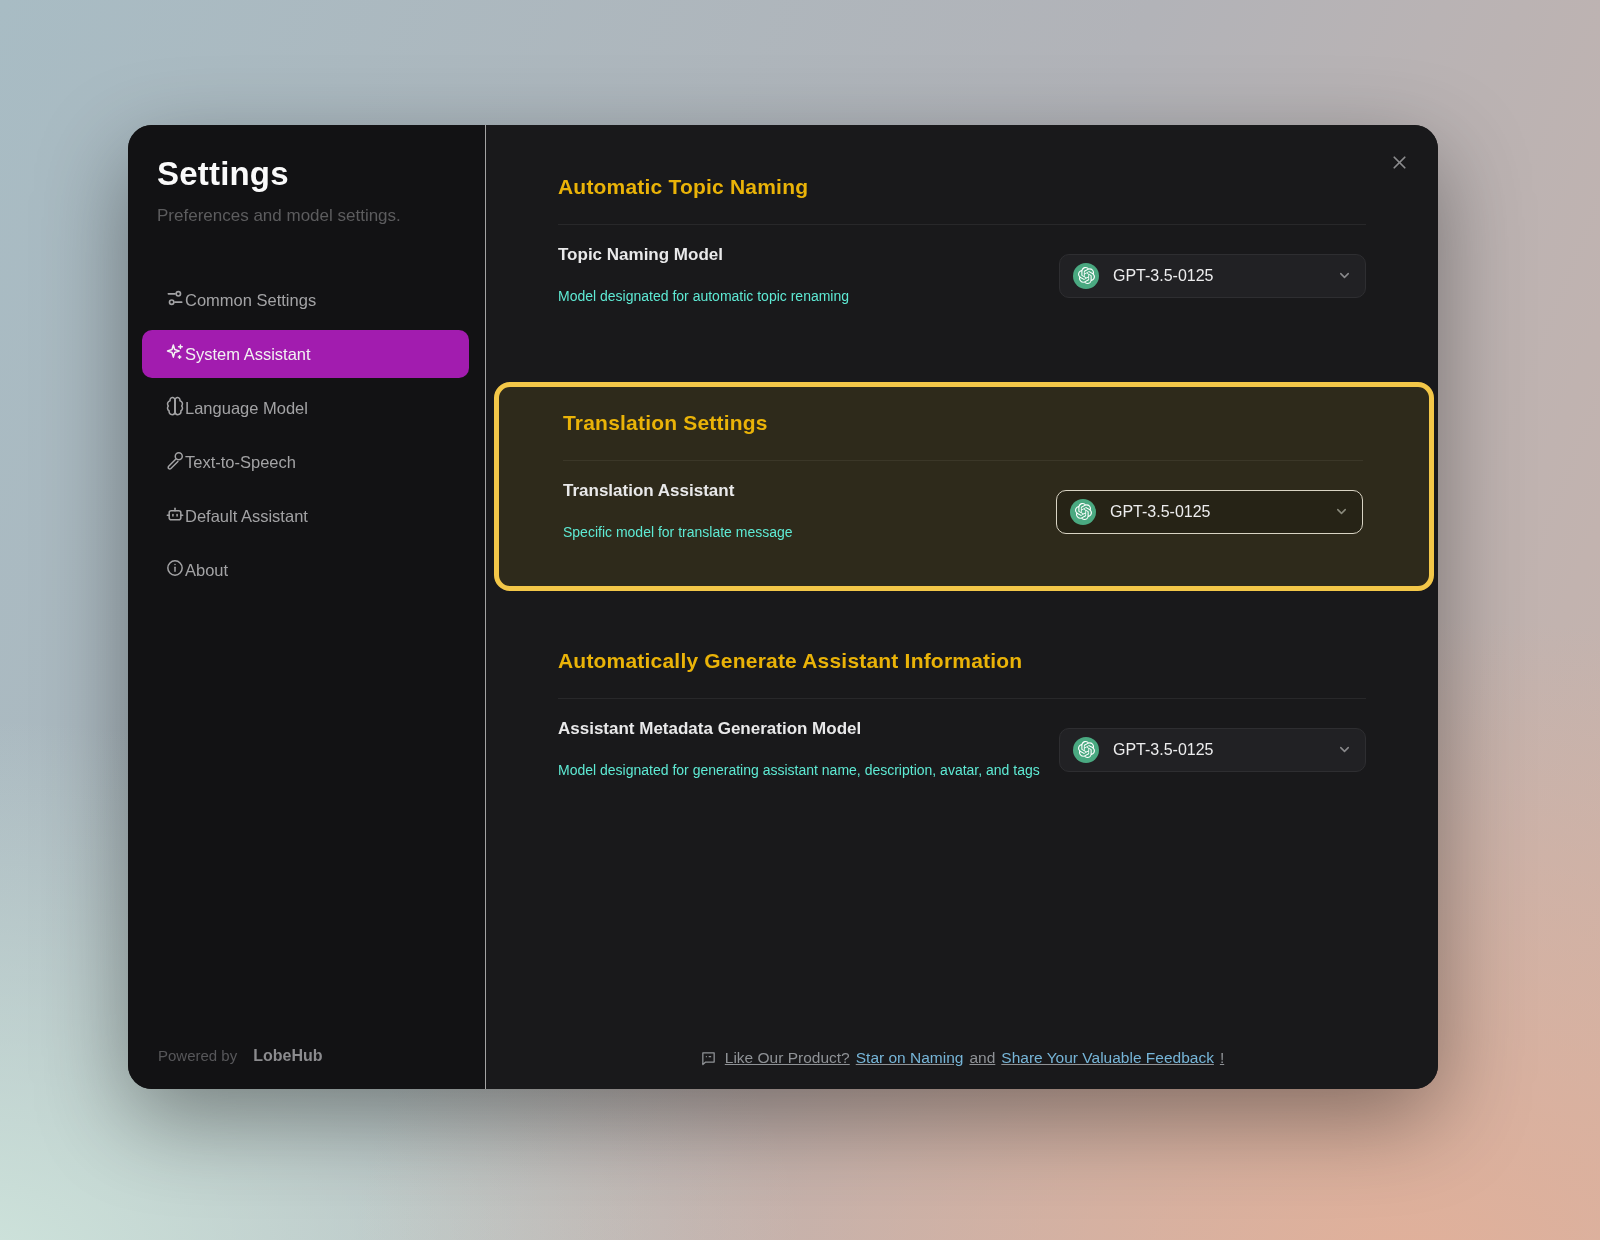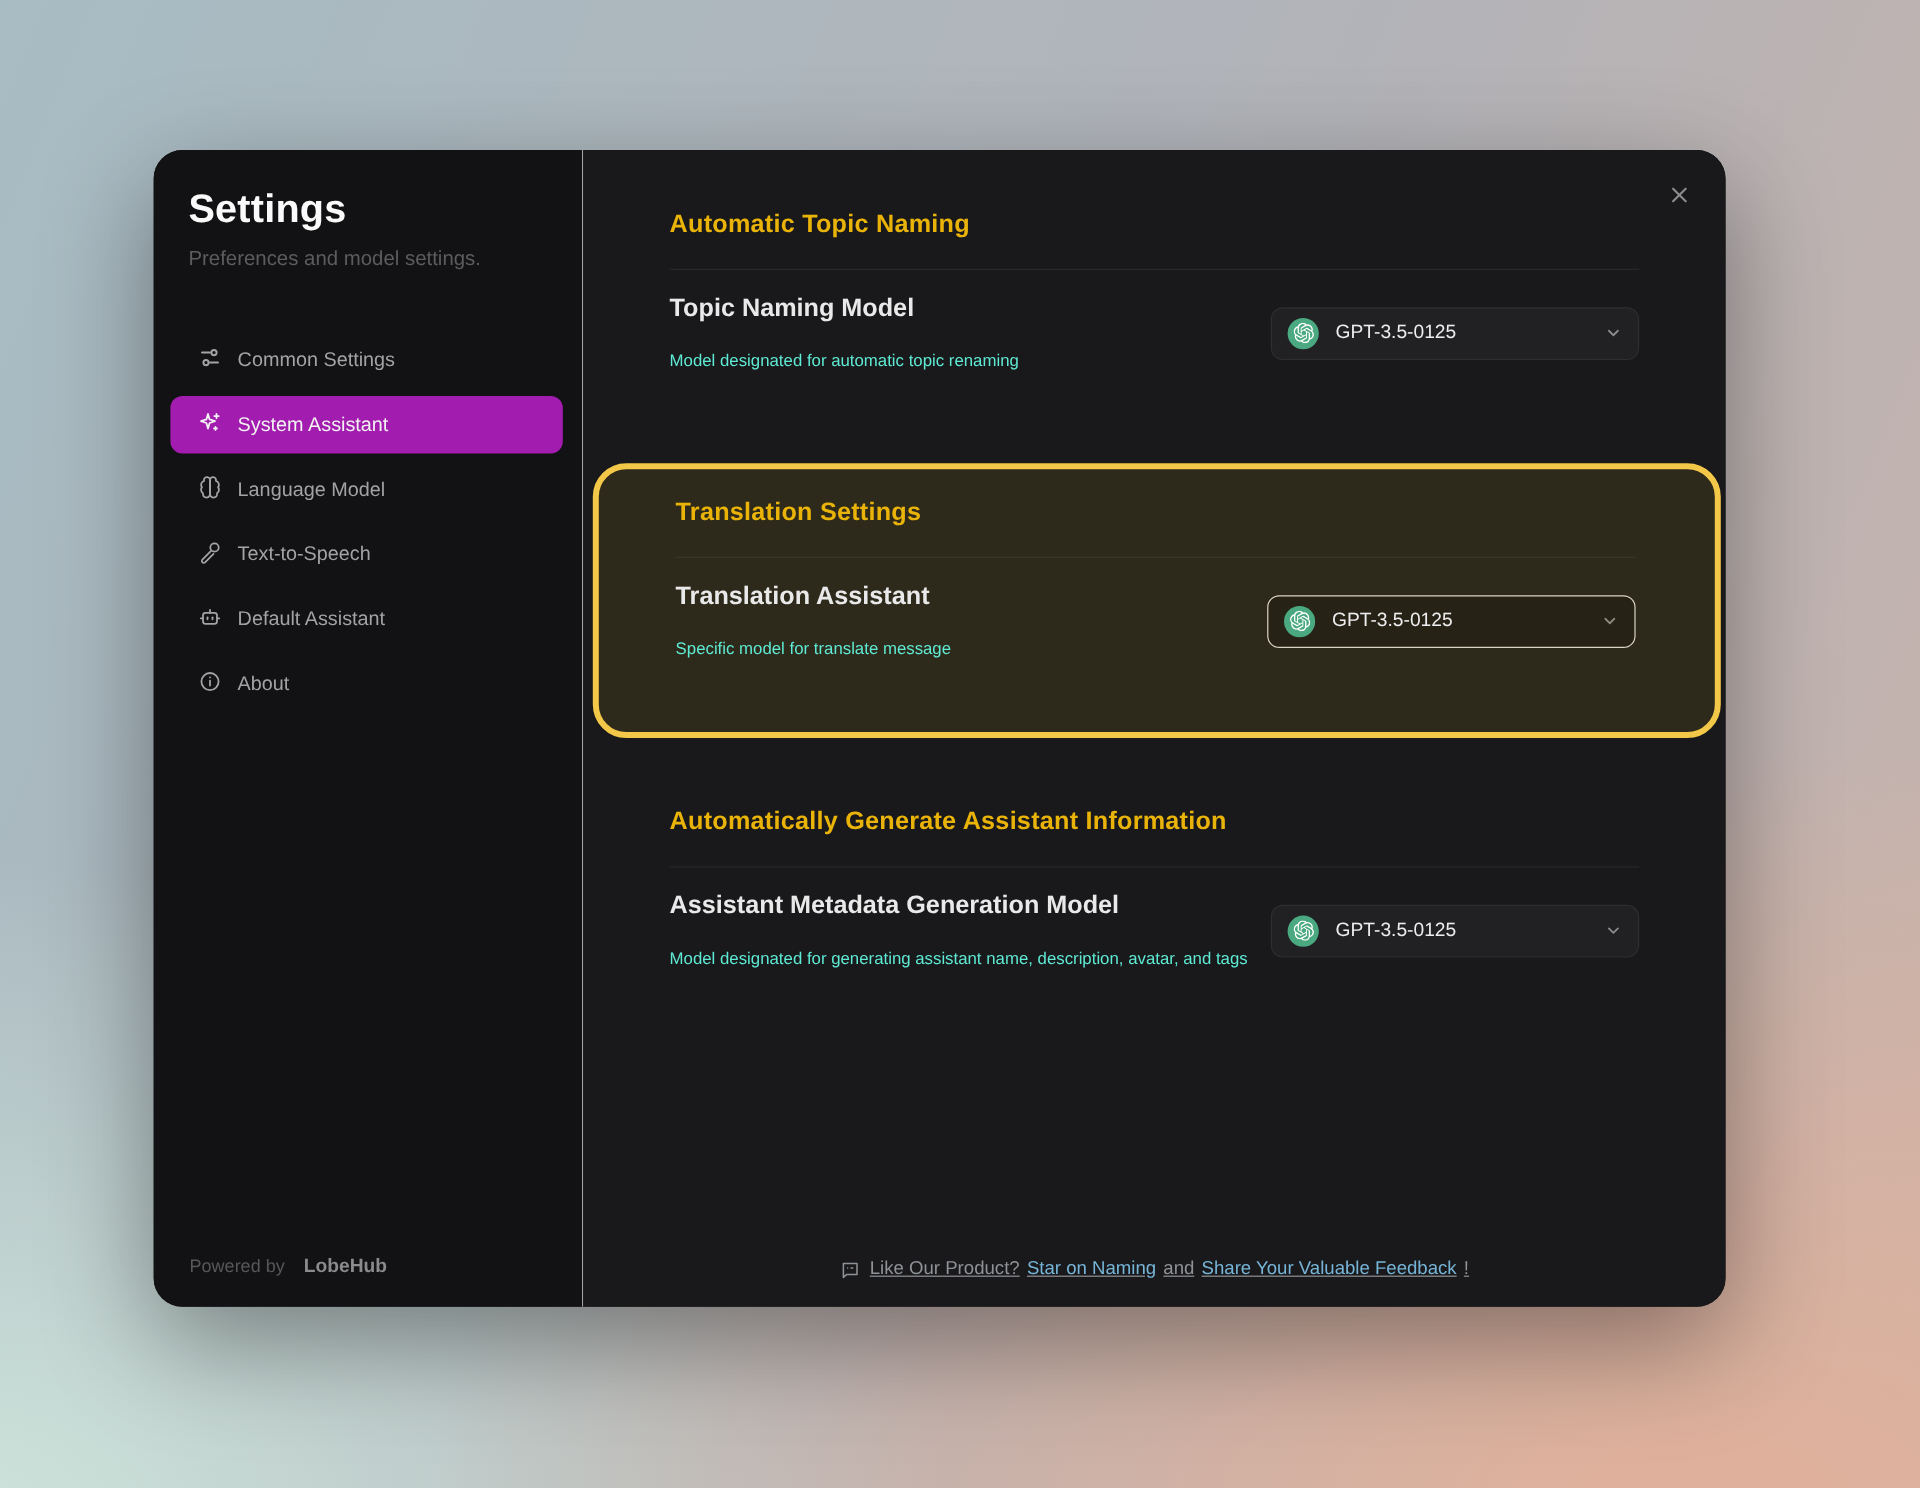--- a/index.html
+++ b/index.html
@@ -19,59 +19,59 @@
   }
   
   .sidebar {
     width:358px; flex:0 0 358px; background:#121214; position:relative;
     padding:30px 16px 0 14px; border-right:1px solid #a3a3a3;
   }
   .sb-title { margin-left:15px; color:#fafafa; font-size:33px; font-weight:bold; letter-spacing:.2px; }
   .sb-subtitle { margin-left:15px; margin-top:13px; color:#5c5c5e; font-size:17px; }
   .nav { margin-top:50px; display:flex; flex-direction:column; gap:6px; }
   .nav-item {
-    display:flex; align-items:center; gap:13px; height:48px; padding:0 23px;
+    display:flex; align-items:center; height:48px; padding:0 23px;
     border-radius:10px; color:#a3a3a5; font-size:16.5px; cursor:pointer;
   }
   .nav-item.selected { background:#a21caf; color:#f2f2f2; }
   .nav-item svg { width:20px; height:20px; flex:0 0 20px; }
   .powered { position:absolute; left:30px; bottom:24px; font-size:15px; color:#57575a; }
   .powered b { color:#8b8b8e; font-size:16px; font-weight:bold; margin-left:16px; }
   
   .main { flex:1; position:relative; background:#19191b; padding:50px 72px 0 72px; }
   .close-btn {
     position:absolute; top:20px; right:22px; width:34px; height:34px;
     display:flex; align-items:center; justify-content:center; cursor:pointer; border-radius:8px;
   }
   .close-btn svg { width:21px; height:21px; }
   h2.section-title { color:#eab308; font-size:21px; font-weight:bold; letter-spacing:.2px; }
   .divider { border:none; border-top:1px solid #28282a; margin-top:25px; }
   .row { display:flex; justify-content:space-between; align-items:center; margin-top:20px; min-height:48px; }
   .row-text { max-width:500px; }
-  .row-label { color:#e9e9ea; font-size:21px; font-weight:600; }
+  .row-label { color:#e9e9ea; font-size:17px; font-weight:600; }
   .row-desc { margin-top:21px; color:#5eead4; font-size:14px; line-height:20px; }
   .select {
     width:307px; height:44px; border-radius:10px; background:#212124;
     border:1px solid #2e2e31; display:flex; align-items:center; gap:14px;
     padding:0 13px; cursor:pointer;
   }
   .openai-avatar {
     width:26px; height:26px; border-radius:50%; background:var(--openai-green,#4aa981);
     display:flex; align-items:center; justify-content:center; flex:0 0 26px;
   }
   .openai-avatar svg { width:17px; height:17px; }
   .select-value { color:#ededee; font-size:16px; flex:1; }
   .chevron svg { width:15px; height:15px; display:block; }
   
   .highlight-box {
     margin:76px -68px 0 -64px;
     border:5px solid var(--accent-gold,#f3c748);
-    border-radius:28px;
+    border-radius:16px;
     background:#2e2a1b;
-    padding:24px 66px 60px 64px;
+    padding:24px 66px 44px 64px;
   }
   .highlight-box .divider { border-top-color:#3b3728; }
   .select.hl { background:#262316; border:1px solid #d9d4c4; }
   .section-gap { margin-top:58px; }
   
   .footer {
     position:absolute; left:0; right:0; bottom:22px;
     display:flex; align-items:center; justify-content:center; gap:6px;
     font-size:15.5px; color:#8f9296;text-decoration:underline;
   }

